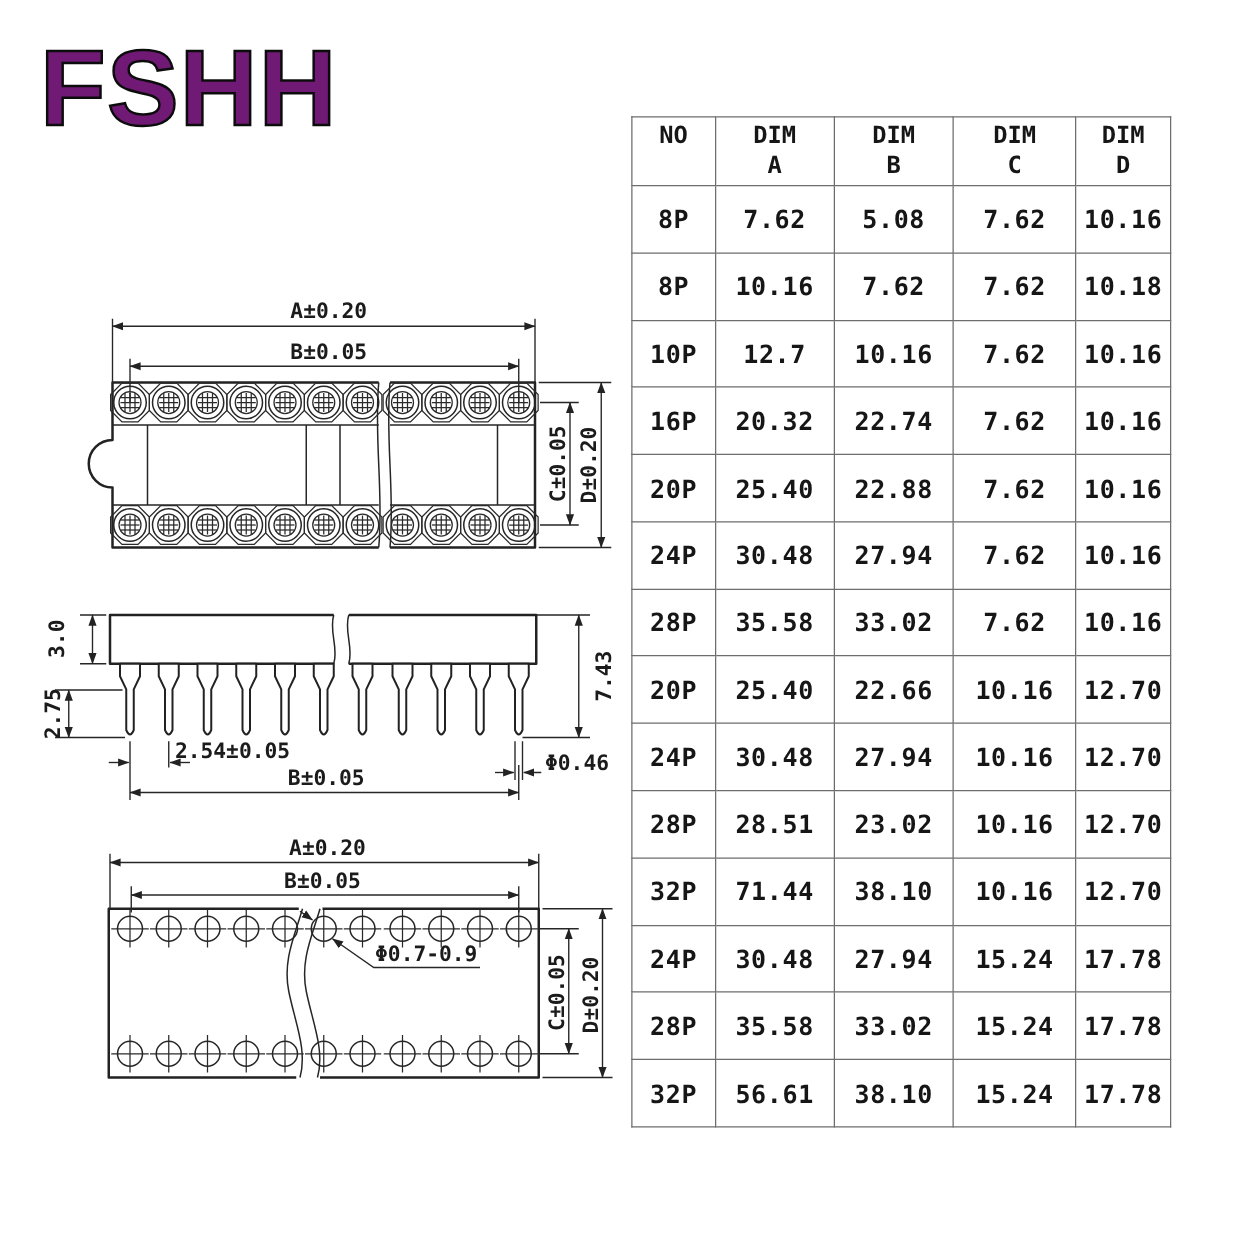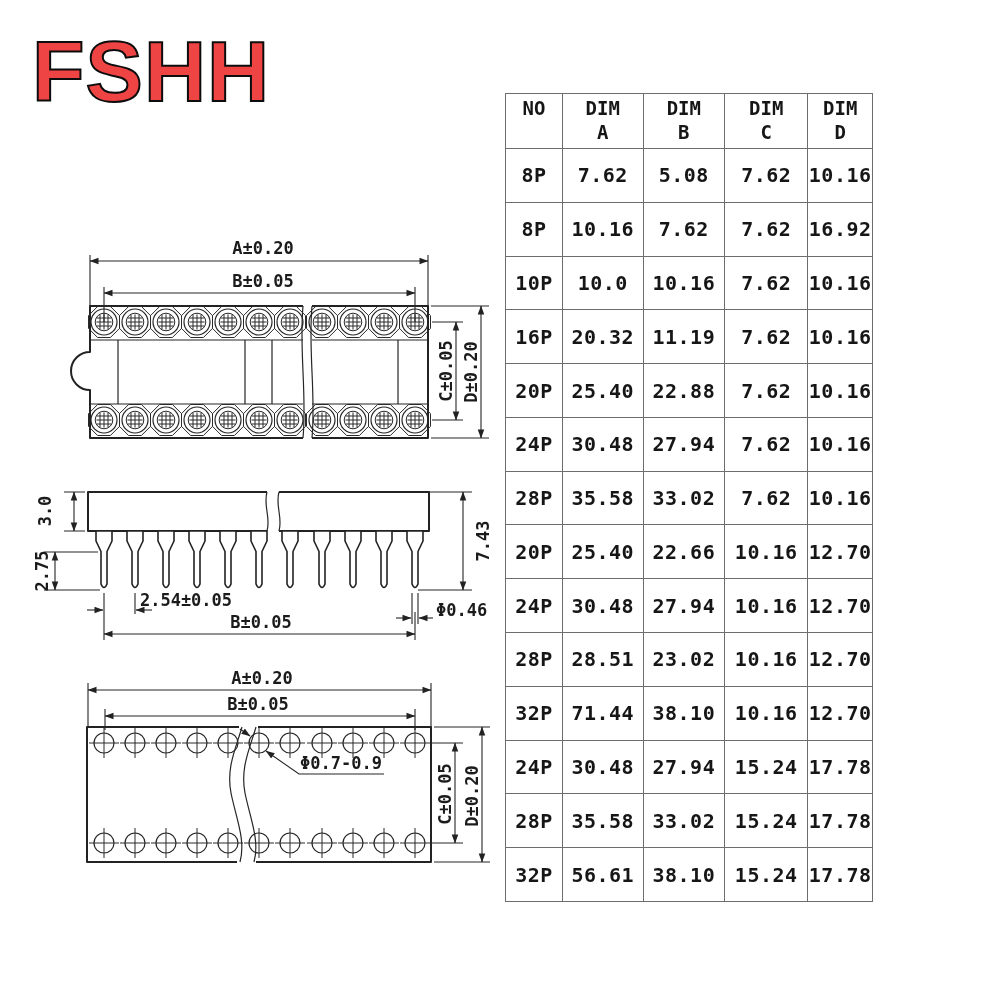--- a/index.html
+++ b/index.html
@@ -1,18 +1,18 @@
 <!DOCTYPE html>
 <html><head>
 <meta charset="utf-8">
 <style>
   html,body{margin:0;padding:0;background:#fff}
   .stage{position:relative;width:1000px;height:1000px;background:#ffffff;overflow:hidden;font-family:"Liberation Sans",sans-serif}
-  .logo{position:absolute;left:32px;top:28px;font-family:"Liberation Sans",sans-serif;font-weight:bold;font-size:86px;line-height:1;color:#ef4444;letter-spacing:1px;-webkit-text-stroke:2px #0c0c0c}
-  .table-wrap{position:absolute;left:505px;top:93px;width:368px;height:809px}
+  .logo{position:absolute;left:32px;top:28px;font-family:"Liberation Sans",sans-serif;font-weight:bold;font-size:86px;line-height:1;color:#701a75;letter-spacing:1px;-webkit-text-stroke:2px #0c0c0c}
+  .table-wrap{position:absolute;left:505px;top:93px;width:432px;height:809px}
   #dim-table{width:100%;height:100%;border-collapse:collapse;table-layout:fixed;font-family:"DejaVu Sans Mono",monospace;font-weight:bold;color:#161616}
   #dim-table th,#dim-table td{border:1px solid #6d6d6d;padding:0;text-align:center;vertical-align:middle;background:#fff}
   #dim-table thead th{height:54px;font-size:19px;line-height:1.25;font-weight:bold}
   #dim-table td{font-size:20px;letter-spacing:0.5px}
   #drawing{position:absolute;left:0;top:235px;width:510px;height:690px}
   .dl{font-family:"DejaVu Sans Mono",monospace;font-weight:bold;font-size:17px;fill:#1b1b1b;text-anchor:middle}
   .dls{text-anchor:start}
   .outline{stroke:#222;stroke-width:2;fill:none;stroke-linejoin:round}
   .thin{stroke:#262626;stroke-width:1.2;fill:none}
   .dim{stroke:#262626;stroke-width:1.1;fill:none}
@@ -65,33 +65,33 @@
             <td>7.62</td>
             <td>5.08</td>
             <td>7.62</td>
             <td>10.16</td>
           </tr>
           <tr>
             <td>8P</td>
             <td>10.16</td>
             <td>7.62</td>
             <td>7.62</td>
-            <td>16.92</td>
+            <td>10.18</td>
           </tr>
           <tr>
             <td>10P</td>
-            <td>10.0</td>
+            <td>12.7</td>
             <td>10.16</td>
             <td>7.62</td>
             <td>10.16</td>
           </tr>
           <tr>
             <td>16P</td>
             <td>20.32</td>
-            <td>11.19</td>
+            <td>22.74</td>
             <td>7.62</td>
             <td>10.16</td>
           </tr>
           <tr>
             <td>20P</td>
             <td>25.40</td>
             <td>22.88</td>
             <td>7.62</td>
             <td>10.16</td>
           </tr>

